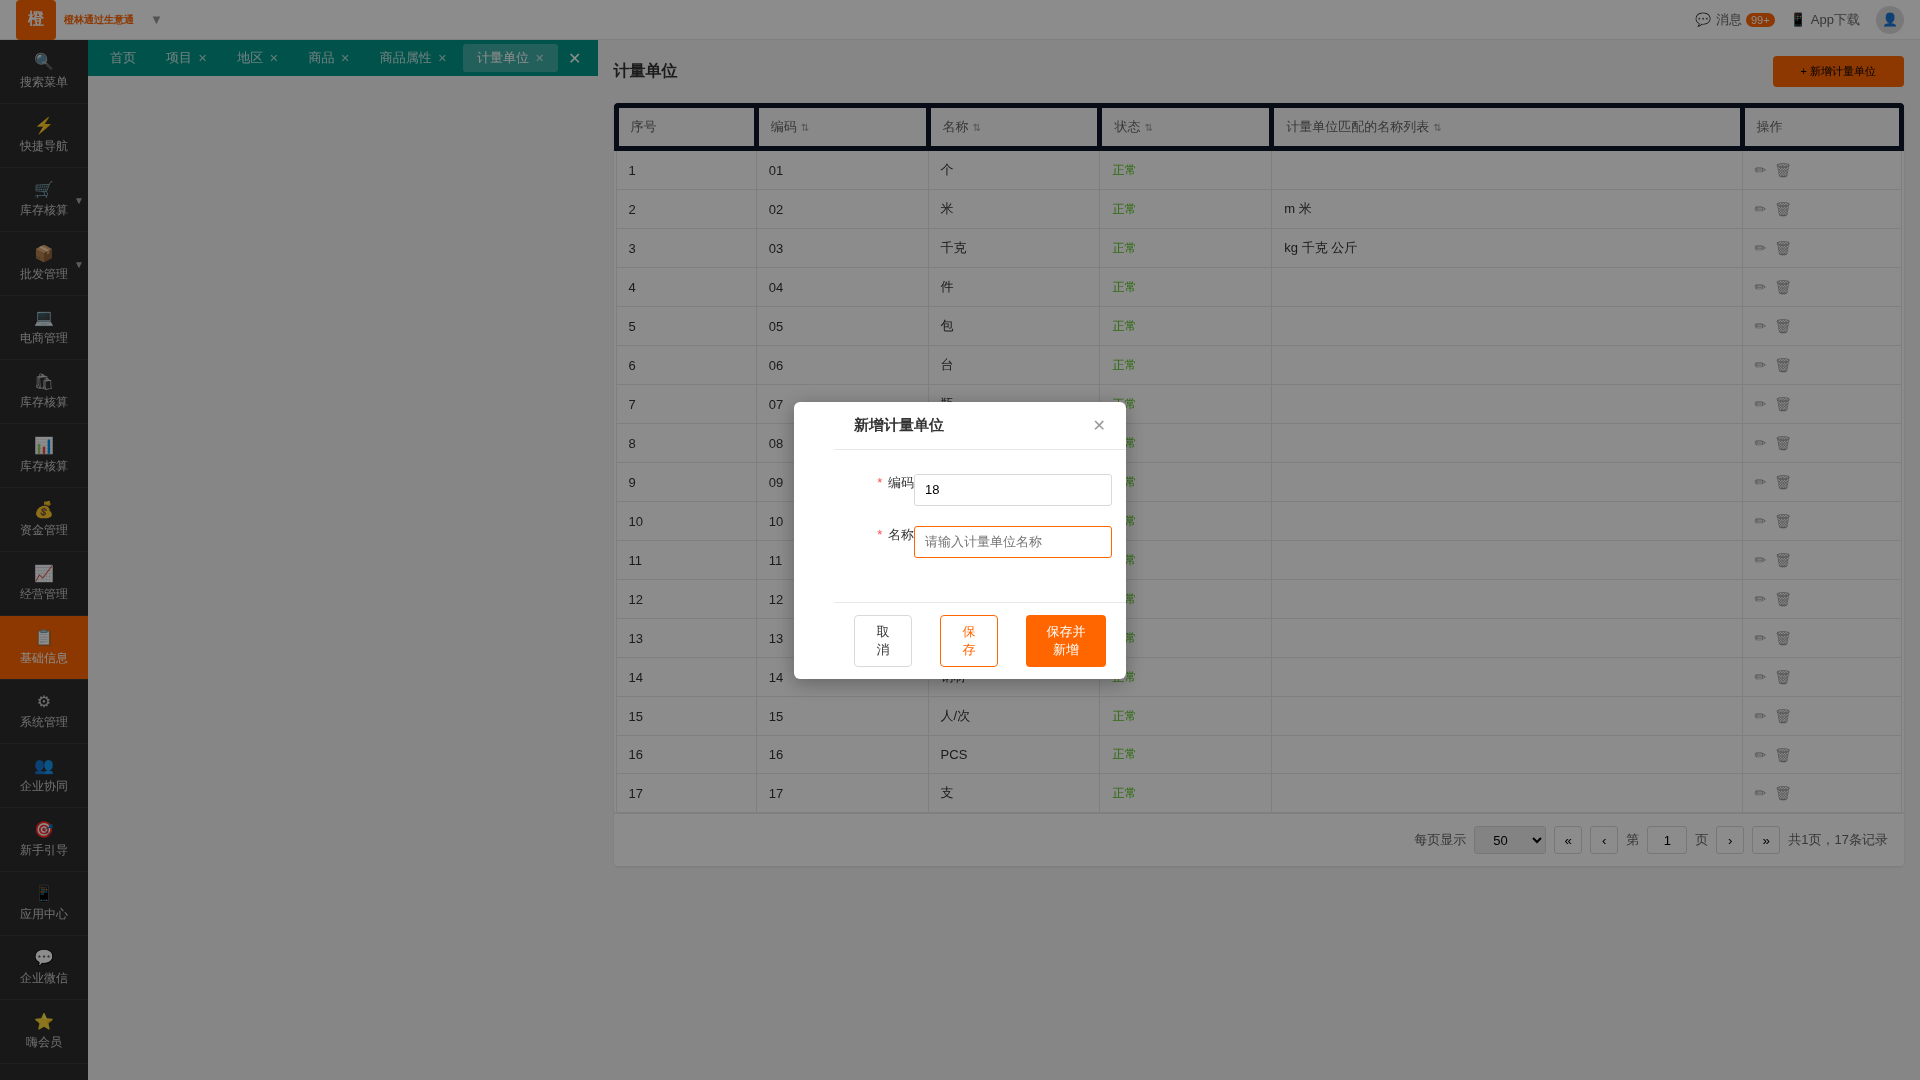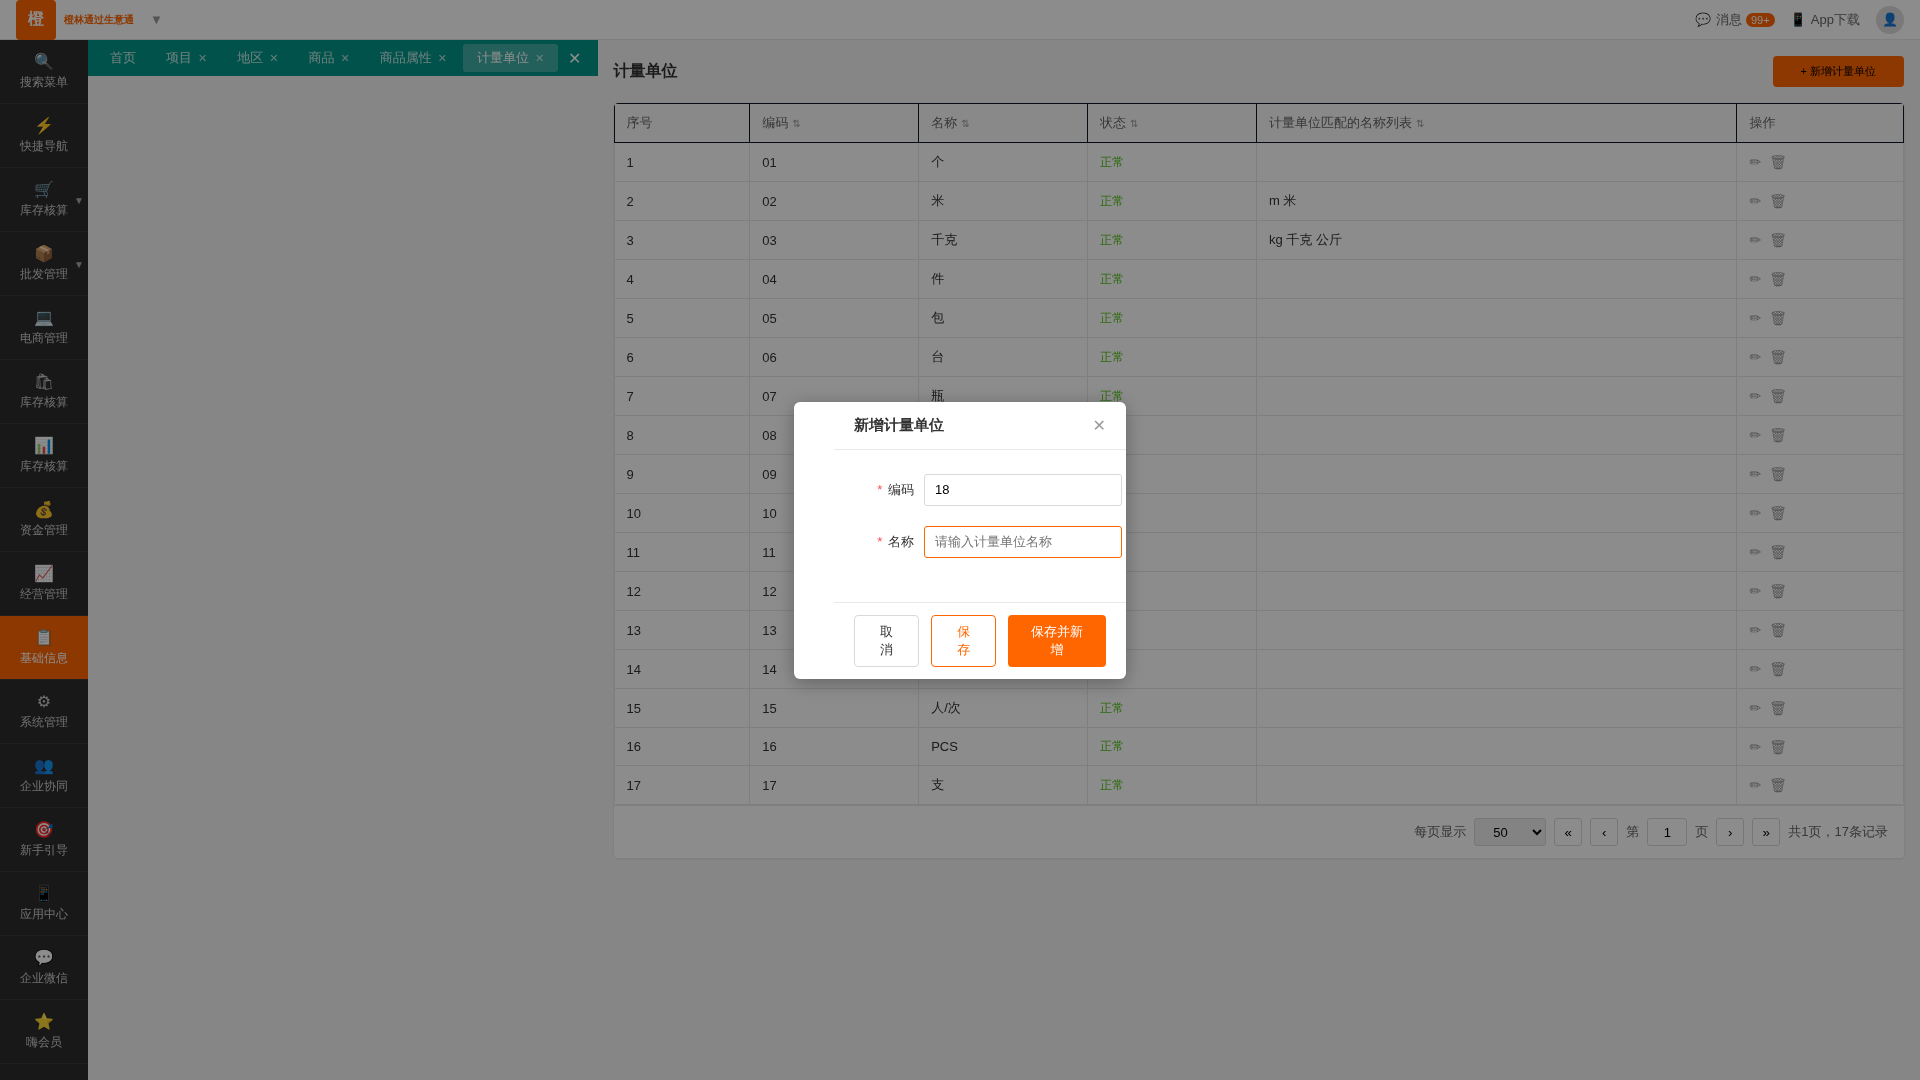--- a/index.html
+++ b/index.html
@@ -163,21 +163,21 @@
     .data-table {
       width: 100%;
       background: white;
       border-collapse: collapse;
       border-radius: 4px;
       overflow: hidden;
       box-shadow: 0 1px 3px rgba(0,0,0,0.1);
     }
     .data-table th {
       background: #fafafa;
-      border: 1px solid #0f172a;
+      border: 5px solid #0f172a;
       padding: 10px 12px;
       text-align: left;
       color: #666;
       font-weight: normal;
       font-size: 13px;
     }
     .data-table td {
       border: 1px solid #e8e8e8;
       padding: 10px 12px;
       color: #333;
@@ -271,23 +271,22 @@
     .modal-close {
       cursor: pointer;
       color: #999;
       font-size: 16px;
     }
     .modal-body {
       padding: 24px 20px;
     }
     .form-row {
       display: flex;
-      align-items: center;
+      align-items: flex-start;
       margin-bottom: 20px;
-      gap: 10px;
     }
     .form-label {
       width: 60px;
       text-align: right;
       color: #333;
       font-size: 13px;
       flex-shrink: 0;
     }
     .form-label .required {
       color: #ff4d4f;
@@ -303,21 +302,21 @@
       outline: none;
     }
     .form-input.active-border {
       border-color: #ff6600;
     }
     .modal-footer {
       padding: 12px 20px;
       border-top: 1px solid #e8e8e8;
       display: flex;
       justify-content: center;
-      gap: 12px;
+      gap: 28px;
     }
     .btn-cancel {
       padding: 7px 20px;
       border: 1px solid #d9d9d9;
       background: white;
       border-radius: 4px;
       cursor: pointer;
       font-size: 13px;
       color: #333;
     }

